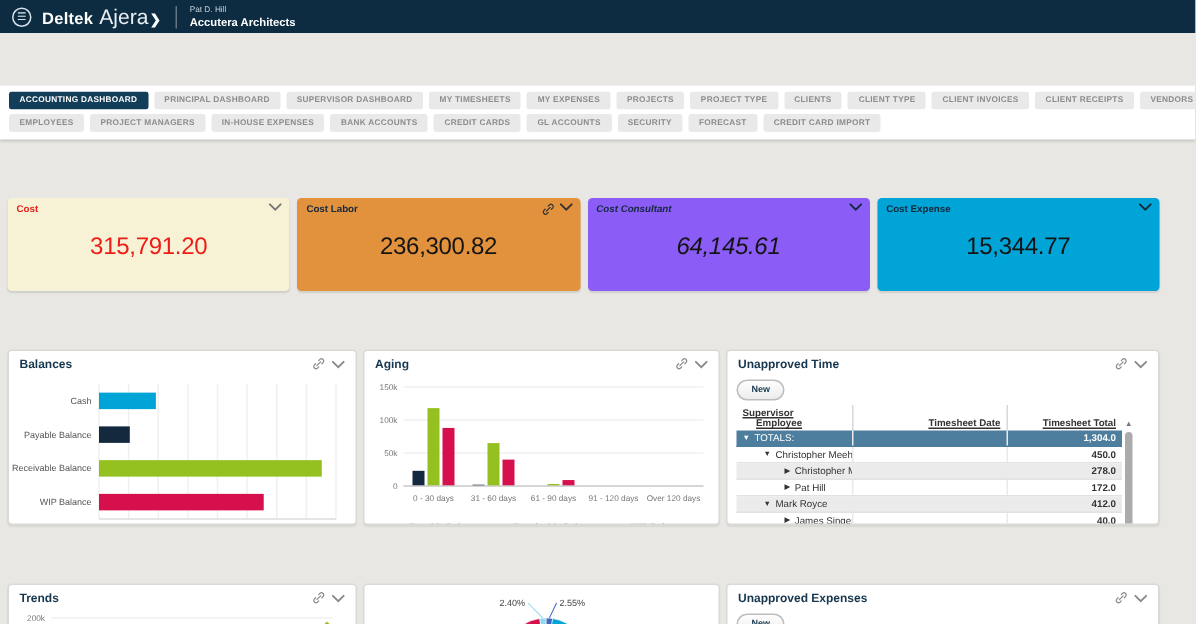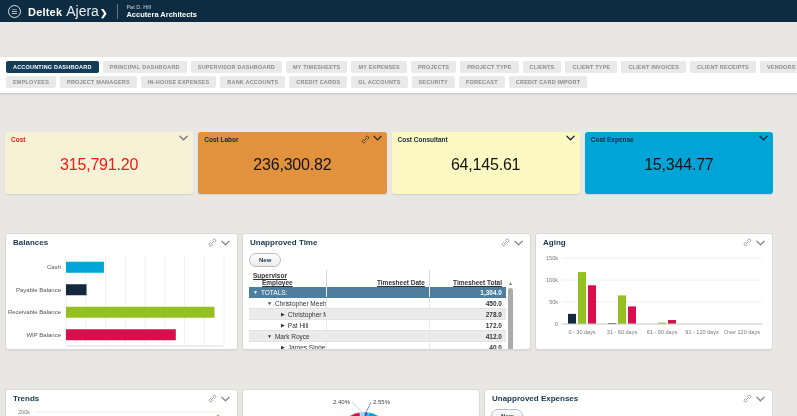--- a/index.html
+++ b/index.html
@@ -147,21 +147,21 @@
             </svg>
           </span>
           <span class="hicon" style="color: rgb(51, 51, 51);">
             <svg viewBox="0 0 10 6" width="9" height="6">
               <polyline points="1,1 5,5 9,1" fill="none" stroke="currentColor" stroke-width="1.4" stroke-linecap="round"></polyline>
             </svg>
           </span>
         </div>
         <div class="v" style="color: rgb(20, 20, 20);">236,300.82</div>
       </div>
-      <div class="kpi" style="background: #fef9c3;">
+      <div class="kpi" style="background: #8b5cf6; font-style: italic;">
         <div class="t" style="color: rgb(20, 41, 62);">Cost Consultant</div>
         <div class="icons">
           <span class="hicon" style="color: rgb(20, 41, 62);">
             <svg viewBox="0 0 10 6" width="9" height="6">
               <polyline points="1,1 5,5 9,1" fill="none" stroke="currentColor" stroke-width="1.4" stroke-linecap="round"></polyline>
             </svg>
           </span>
         </div>
         <div class="v" style="color: rgb(20, 20, 20);">64,145.61</div>
       </div>
@@ -223,134 +223,20 @@
           <rect x="60" y="13.75" width="37.92" height="11" fill="#00A4D6"></rect>
           <text x="55" y="43.75" text-anchor="end" font-size="6" fill="#555" font-family="Liberation Sans, sans-serif" font-weight="normal">Payable Balance</text>
           <rect x="60" y="36.25" width="20.54" height="11" fill="#14293E"></rect>
           <text x="55" y="66.25" text-anchor="end" font-size="6" fill="#555" font-family="Liberation Sans, sans-serif" font-weight="normal">Receivable Balance</text>
           <rect x="60" y="58.75" width="148.51999999999998" height="11" fill="#94C11F"></rect>
           <text x="55" y="88.75" text-anchor="end" font-size="6" fill="#555" font-family="Liberation Sans, sans-serif" font-weight="normal">WIP Balance</text>
           <rect x="60" y="81.25" width="109.80999999999999" height="11" fill="#D5104C"></rect>
         </svg>
     </section>
 
-    <section class="panel p-time">
-      <div class="phead">
-        <span class="pt">Unapproved Time</span>
-        <span class="pi" id="ic-time">
-            <span class="hicon">
-              <svg viewBox="0 0 12 12" width="9" height="9">
-                <g fill="none" stroke="currentColor" stroke-width="1.1" stroke-linecap="round">
-                  <path d="M4.3 7.7l3.4-3.4"></path>
-                  <path d="M3.2 6L2 7.2a2 2 0 002.8 2.8L6 8.8"></path>
-                  <path d="M8.8 6L10 4.8a2 2 0 00-2.8-2.8L6 3.2"></path>
-                </g>
-              </svg>
-            </span>
-            <span class="hicon">
-              <svg viewBox="0 0 10 6" width="9" height="6">
-                <polyline points="1,1 5,5 9,1" fill="none" stroke="currentColor" stroke-width="1.4" stroke-linecap="round"></polyline>
-              </svg>
-            </span>
-          </span>
-      </div>
-      <div class="tbl">
-        <span class="newbtn">New</span>
-        <div class="thead">
-          <div class="th1">
-            <div><span class="thu">Supervisor</span></div>
-            <div class="l2"><span class="thu">Employee</span></div>
-          </div>
-          <div class="th2">
-              <span class="thu">Timesheet Date</span>
-            </div>
-          <div class="th3">
-              <span class="thu">Timesheet Total</span>
-            </div>
-        </div>
-        <div id="tb-time">
-            <div class="trow totals">
-              <div class="c1" style="padding-left: 4px;">
-                <span class="arrow">▼</span>
-                <span>TOTALS:</span>
-              </div>
-              <div class="c2"></div>
-              <div class="c3">
-                <span>1,304.0</span>
-              </div>
-            </div>
-            <div class="trow">
-              <div class="c1" style="padding-left: 18px;">
-                <span class="arrow">▼</span>
-                <span>Christopher Meehan</span>
-              </div>
-              <div class="c2"></div>
-              <div class="c3">
-                <span>450.0</span>
-              </div>
-            </div>
-            <div class="trow shaded">
-              <div class="c1" style="padding-left: 32px;">
-                <span class="arrow">▶</span>
-                <span>Christopher Meehan</span>
-              </div>
-              <div class="c2"></div>
-              <div class="c3">
-                <span>278.0</span>
-              </div>
-            </div>
-            <div class="trow">
-              <div class="c1" style="padding-left: 32px;">
-                <span class="arrow">▶</span>
-                <span>Pat Hill</span>
-              </div>
-              <div class="c2"></div>
-              <div class="c3">
-                <span>172.0</span>
-              </div>
-            </div>
-            <div class="trow shaded">
-              <div class="c1" style="padding-left: 18px;">
-                <span class="arrow">▼</span>
-                <span>Mark Royce</span>
-              </div>
-              <div class="c2"></div>
-              <div class="c3">
-                <span>412.0</span>
-              </div>
-            </div>
-            <div class="trow">
-              <div class="c1" style="padding-left: 32px;">
-                <span class="arrow">▶</span>
-                <span>James Singer</span>
-              </div>
-              <div class="c2"></div>
-              <div class="c3">
-                <span>40.0</span>
-              </div>
-            </div>
-            <div class="trow shaded">
-              <div class="c1" style="padding-left: 32px;">
-                <span class="arrow">▶</span>
-                <span>Paul French</span>
-              </div>
-              <div class="c2"></div>
-              <div class="c3">
-                <span>372.0</span>
-              </div>
-            </div>
-          </div>
-      </div>
-      <div class="sb">
-        <span class="sarr">▲</span>
-        <div class="sthumb"></div>
-        <span class="sarr">▼</span>
-      </div>
-    </section>
-
     <section class="panel p-aging">
       <div class="phead">
         <span class="pt">Aging</span>
         <span class="pi" id="ic-aging">
             <span class="hicon">
               <svg viewBox="0 0 12 12" width="9" height="9">
                 <g fill="none" stroke="currentColor" stroke-width="1.1" stroke-linecap="round">
                   <path d="M4.3 7.7l3.4-3.4"></path>
                   <path d="M3.2 6L2 7.2a2 2 0 002.8 2.8L6 8.8"></path>
                   <path d="M8.8 6L10 4.8a2 2 0 00-2.8-2.8L6 3.2"></path>
@@ -395,20 +281,134 @@
           </span>
           <span class="li">
             <span class="dot" style="background: rgb(148, 193, 31);"></span>
             <span>Receivable Balance</span>
           </span>
           <span class="li">
             <span class="dot" style="background: rgb(213, 16, 76);"></span>
             <span>WIP Balance</span>
           </span>
         </div>
+    </section>
+
+    <section class="panel p-time">
+      <div class="phead">
+        <span class="pt">Unapproved Time</span>
+        <span class="pi" id="ic-time">
+            <span class="hicon">
+              <svg viewBox="0 0 12 12" width="9" height="9">
+                <g fill="none" stroke="currentColor" stroke-width="1.1" stroke-linecap="round">
+                  <path d="M4.3 7.7l3.4-3.4"></path>
+                  <path d="M3.2 6L2 7.2a2 2 0 002.8 2.8L6 8.8"></path>
+                  <path d="M8.8 6L10 4.8a2 2 0 00-2.8-2.8L6 3.2"></path>
+                </g>
+              </svg>
+            </span>
+            <span class="hicon">
+              <svg viewBox="0 0 10 6" width="9" height="6">
+                <polyline points="1,1 5,5 9,1" fill="none" stroke="currentColor" stroke-width="1.4" stroke-linecap="round"></polyline>
+              </svg>
+            </span>
+          </span>
+      </div>
+      <div class="tbl">
+        <span class="newbtn">New</span>
+        <div class="thead">
+          <div class="th1">
+            <div><span class="thu">Supervisor</span></div>
+            <div class="l2"><span class="thu">Employee</span></div>
+          </div>
+          <div class="th2">
+              <span class="thu">Timesheet Date</span>
+            </div>
+          <div class="th3">
+              <span class="thu">Timesheet Total</span>
+            </div>
+        </div>
+        <div id="tb-time">
+            <div class="trow totals">
+              <div class="c1" style="padding-left: 4px;">
+                <span class="arrow">▼</span>
+                <span>TOTALS:</span>
+              </div>
+              <div class="c2"></div>
+              <div class="c3">
+                <span>1,304.0</span>
+              </div>
+            </div>
+            <div class="trow">
+              <div class="c1" style="padding-left: 18px;">
+                <span class="arrow">▼</span>
+                <span>Christopher Meehan</span>
+              </div>
+              <div class="c2"></div>
+              <div class="c3">
+                <span>450.0</span>
+              </div>
+            </div>
+            <div class="trow shaded">
+              <div class="c1" style="padding-left: 32px;">
+                <span class="arrow">▶</span>
+                <span>Christopher Meehan</span>
+              </div>
+              <div class="c2"></div>
+              <div class="c3">
+                <span>278.0</span>
+              </div>
+            </div>
+            <div class="trow">
+              <div class="c1" style="padding-left: 32px;">
+                <span class="arrow">▶</span>
+                <span>Pat Hill</span>
+              </div>
+              <div class="c2"></div>
+              <div class="c3">
+                <span>172.0</span>
+              </div>
+            </div>
+            <div class="trow shaded">
+              <div class="c1" style="padding-left: 18px;">
+                <span class="arrow">▼</span>
+                <span>Mark Royce</span>
+              </div>
+              <div class="c2"></div>
+              <div class="c3">
+                <span>412.0</span>
+              </div>
+            </div>
+            <div class="trow">
+              <div class="c1" style="padding-left: 32px;">
+                <span class="arrow">▶</span>
+                <span>James Singer</span>
+              </div>
+              <div class="c2"></div>
+              <div class="c3">
+                <span>40.0</span>
+              </div>
+            </div>
+            <div class="trow shaded">
+              <div class="c1" style="padding-left: 32px;">
+                <span class="arrow">▶</span>
+                <span>Paul French</span>
+              </div>
+              <div class="c2"></div>
+              <div class="c3">
+                <span>372.0</span>
+              </div>
+            </div>
+          </div>
+      </div>
+      <div class="sb">
+        <span class="sarr">▲</span>
+        <div class="sthumb"></div>
+        <span class="sarr">▼</span>
+      </div>
     </section>
   </div>
 
   <div class="grid">
     <section class="panel p-trends">
       <div class="phead">
         <span class="pt">Trends</span>
         <span class="pi" id="ic-trends">
             <span class="hicon">
               <svg viewBox="0 0 12 12" width="9" height="9">

